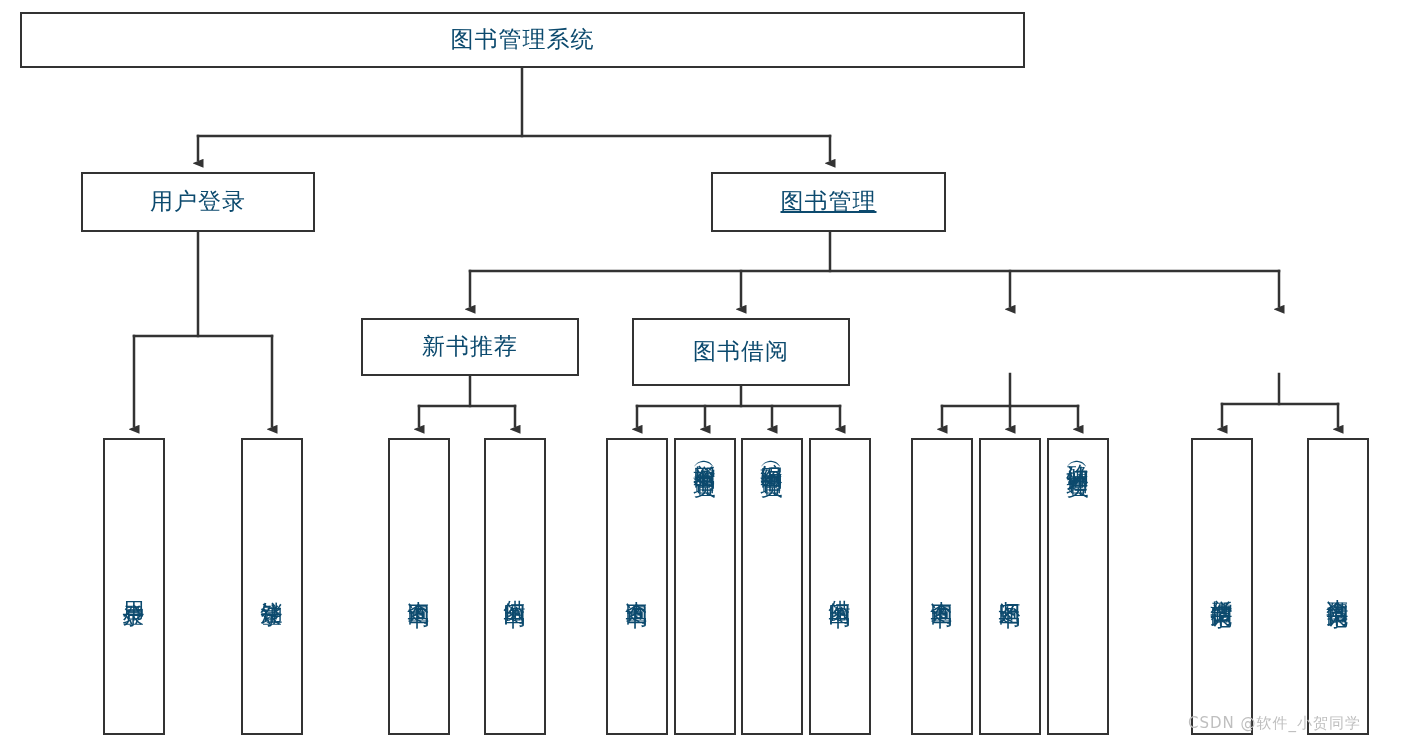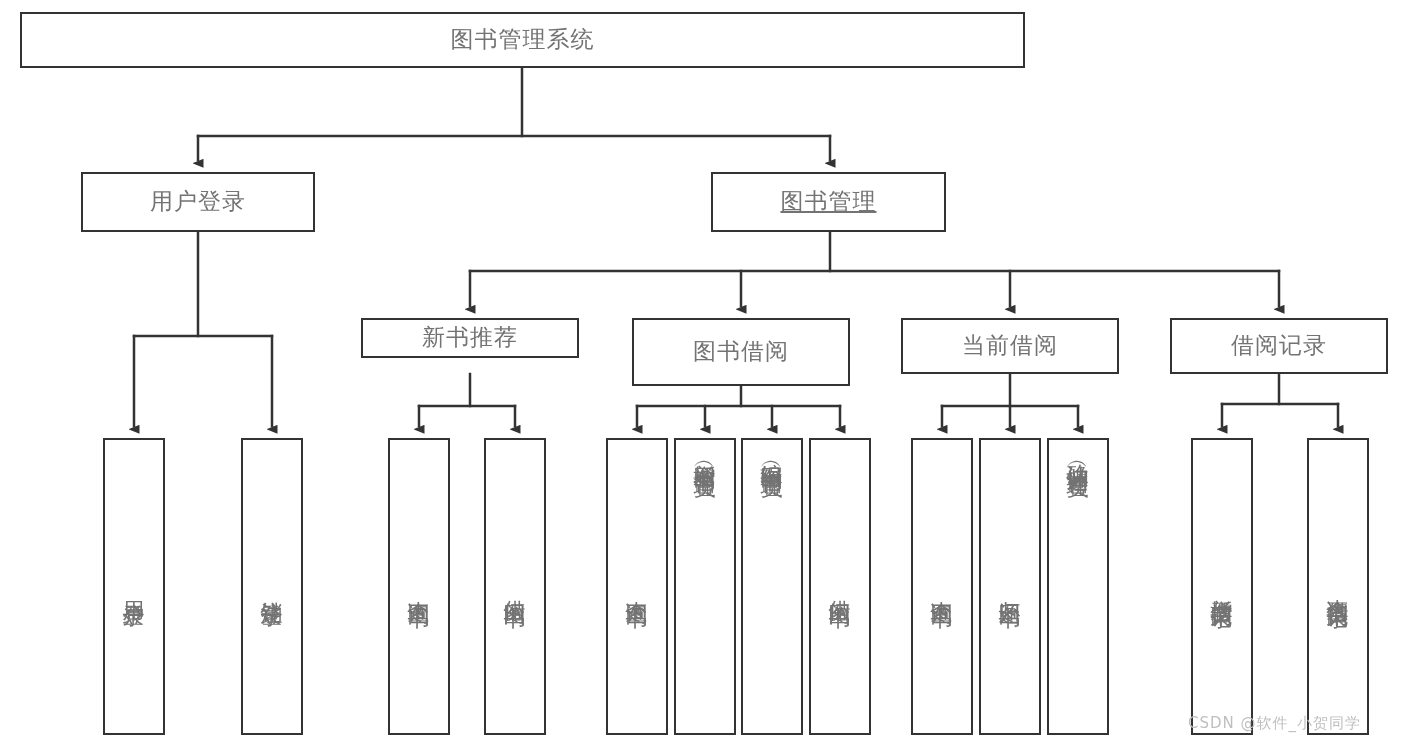--- a/index.html
+++ b/index.html
@@ -25,21 +25,21 @@
     height: 747px;
   }
   .node {
     position: absolute;
     box-sizing: border-box;
     border: 2px solid #333333;
     background: #ffffff;
     display: flex;
     align-items: center;
     justify-content: center;
-    color: #737373;
+    color: #0c4a6e;
   }
   .node.horiz {
     font-size: 23px;
     letter-spacing: 1px;
     line-height: 1.2;
   }
   .node.vert {
     writing-mode: vertical-rl;
     text-orientation: upright;
     font-size: 22px;
@@ -114,24 +114,22 @@
       <path d="M 1338,404 L 1338,426" marker-end="url(#arrowhead)"></path>
 
     </g>
   </svg>
 
   <div class="node horiz" id="node-root" style="left: 20px; top: 12px; width: 1005px; height: 56px;">图书管理系统</div>
 
   <div class="node horiz" id="node-l2-0" style="left: 81px; top: 172px; width: 234px; height: 60px;">用户登录</div>
   <div class="node horiz" id="node-l2-1" style="left: 711px; top: 172px; width: 235px; height: 60px; text-decoration: underline;">图书管理</div>
 
-  <div class="node horiz" id="node-l3-0" style="left: 361px; top: 318px; width: 218px; height: 40px;">新书推荐</div>
+  <div class="node horiz" id="node-l3-0" style="left: 361px; top: 318px; width: 218px; height: 58px;">新书推荐</div>
   <div class="node horiz" id="node-l3-1" style="left: 632px; top: 318px; width: 218px; height: 68px;">图书借阅</div>
-  <div class="node horiz" id="node-l3-2" style="left: 901px; top: 318px; width: 218px; height: 56px;">当前借阅</div>
-  <div class="node horiz" id="node-l3-3" style="left: 1170px; top: 318px; width: 218px; height: 56px;">借阅记录</div>
 
   <div class="node vert centerv" id="node-leaf-0" style="left: 103px; top: 438px; width: 62px; height: 297px;">用户登录</div>
   <div class="node vert centerv" id="node-leaf-1" style="left: 241px; top: 438px; width: 62px; height: 297px;">注销登录</div>
   <div class="node vert centerv" id="node-leaf-2" style="left: 388px; top: 438px; width: 62px; height: 297px;">查询图书</div>
   <div class="node vert centerv" id="node-leaf-3" style="left: 484px; top: 438px; width: 62px; height: 297px;">借阅图书</div>
   <div class="node vert centerv" id="node-leaf-4" style="left: 606px; top: 438px; width: 62px; height: 297px;">查询图书</div>
   <div class="node vert" id="node-leaf-5" style="left: 674px; top: 438px; width: 62px; height: 297px;">新增图书（管理员）</div>
   <div class="node vert" id="node-leaf-6" style="left: 741px; top: 438px; width: 62px; height: 297px;">编辑图书（管理员）</div>
   <div class="node vert centerv" id="node-leaf-7" style="left: 809px; top: 438px; width: 62px; height: 297px;">借阅图书</div>
   <div class="node vert centerv" id="node-leaf-8" style="left: 911px; top: 438px; width: 62px; height: 297px;">查询图书</div>

